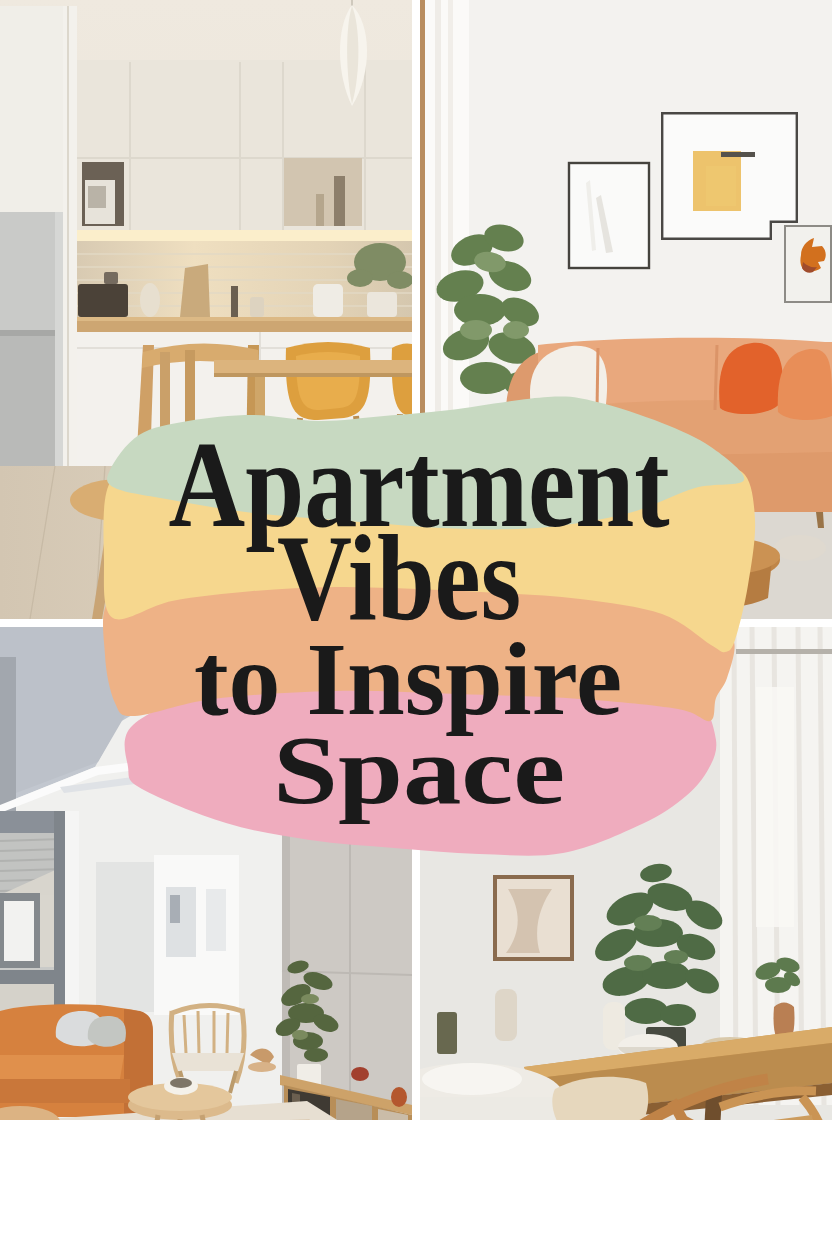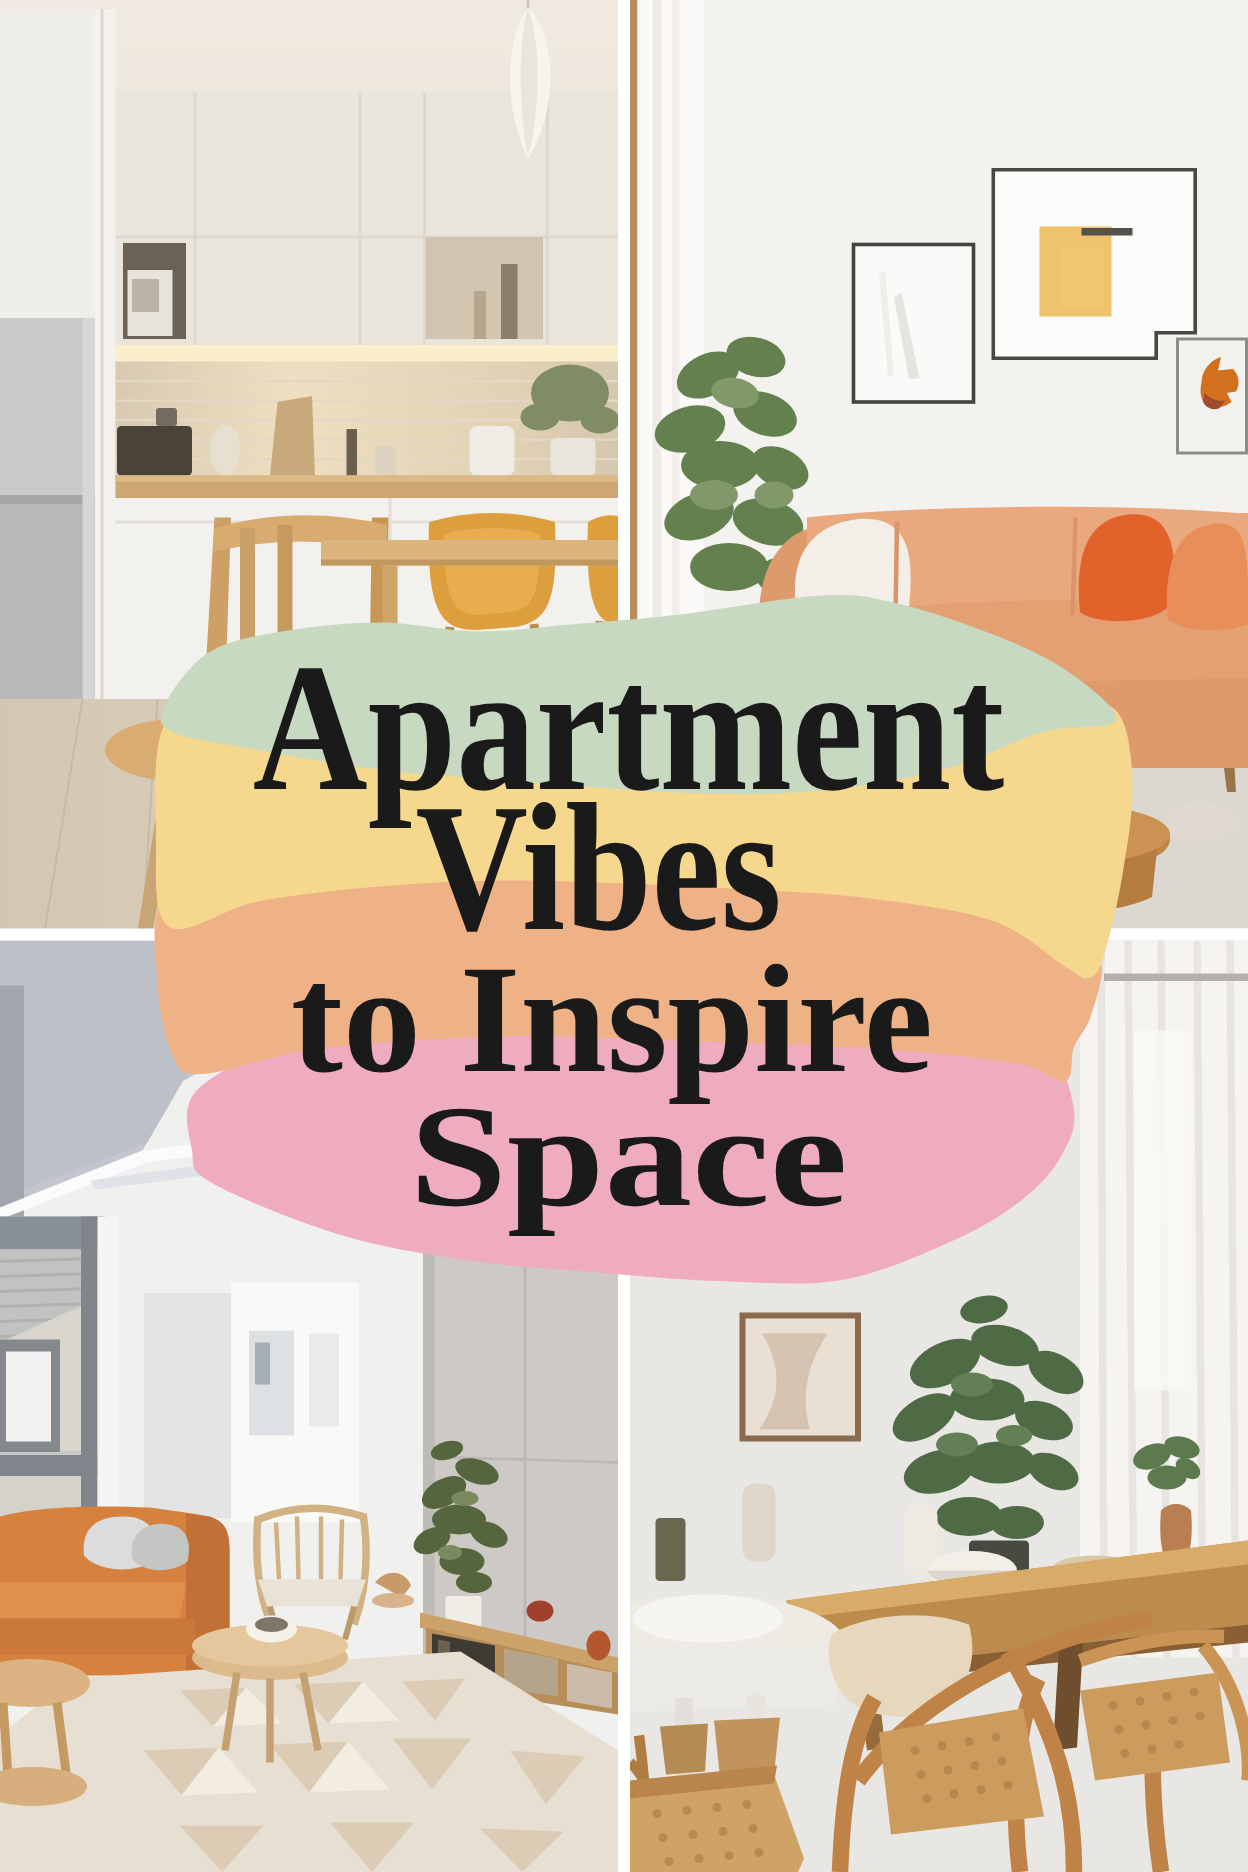--- a/index.html
+++ b/index.html
@@ -1,16 +1,16 @@
 <!DOCTYPE html>
 <html><head>
 <meta charset="utf-8">
 <style>
   html,body{margin:0;padding:0;background:#ffffff;}
-  #page{position:relative;width:832px;height:1248px;overflow:hidden;background:#ffffff;
+  #page{position:relative;width:832px;height:1120px;overflow:hidden;background:#ffffff;
         font-family:"Liberation Sans",sans-serif;}
   .q{position:absolute;overflow:hidden;}
   #q1{left:0;top:0;width:412px;height:619px;background:#e9e3d8;}
   #q2{left:420px;top:0;width:412px;height:619px;background:#f3f2f0;}
   #q3{left:0;top:627px;width:412px;height:621px;background:#efefed;}
   #q4{left:420px;top:627px;width:412px;height:621px;background:#e9e8e4;}
   #overlay{position:absolute;left:0;top:0;z-index:50;}
 </style>
 </head>
 <body>

